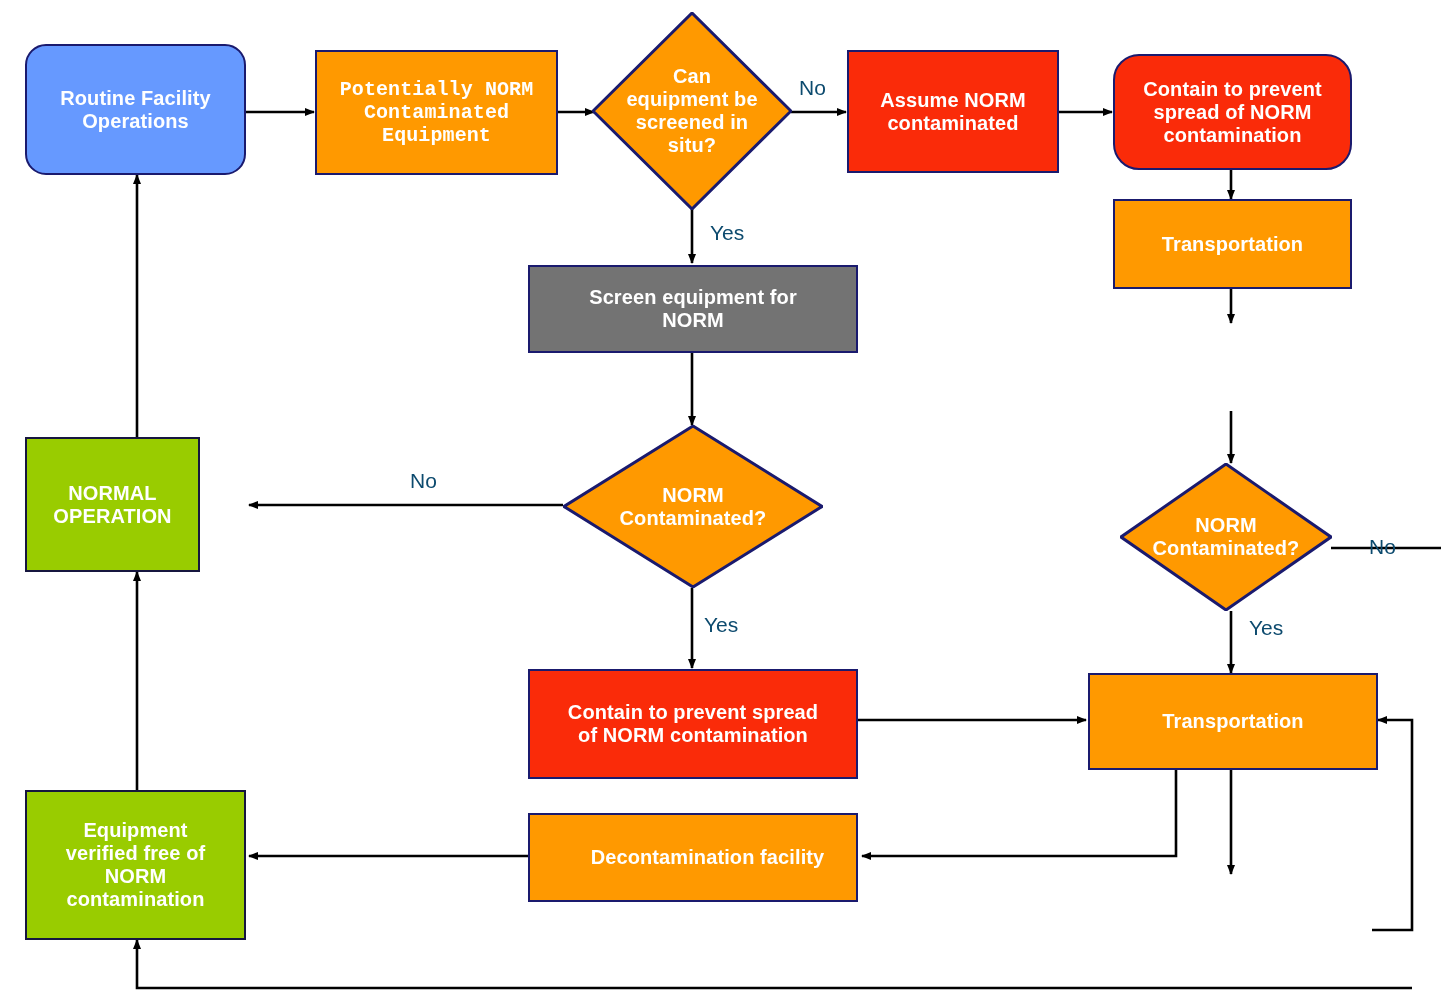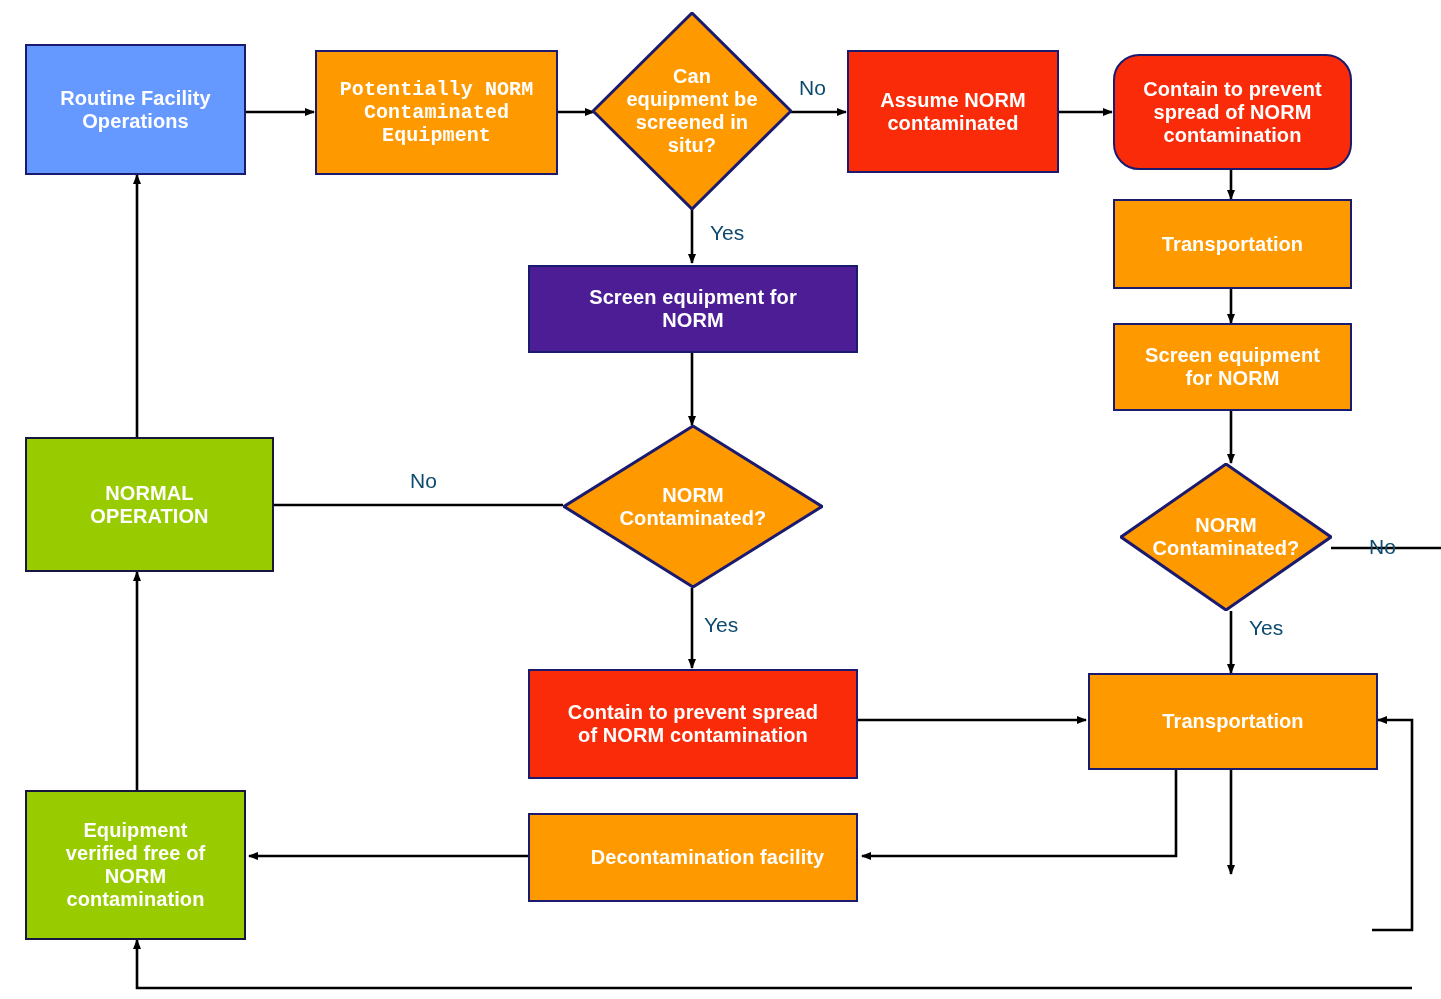--- a/index.html
+++ b/index.html
@@ -115,21 +115,21 @@
       <path d="M137,790 L137,572"></path>
 
       <path d="M1412,988 L137,988 L137,940"></path>
     </g>
     <g stroke="#000000" stroke-width="2.6" fill="none">
 
       <path d="M1331,548 L1441,548"></path>
     </g>
   </svg>
 
-  <div class="node rect" style="left:25px;top:44px;width:221px;height:131px;background:#6699FF;">Routine Facility
+  <div class="node rect" style="left:25px;top:44px;width:221px;height:131px;background:#6699FF;border-radius:21px;">Routine Facility
 Operations</div>
 
   <div class="node rect" style="left:315px;top:50px;width:243px;height:125px;background:#FF9900;font-family:Liberation Mono, monospace;">Potentially NORM
 Contaminated
 Equipment</div>
 
   <div class="node rect" style="left:847px;top:50px;width:212px;height:123px;background:#FA2B09;">Assume NORM
 contaminated</div>
 
   <div class="node diamond" style="left:592px;top:12px;width:200px;height:198px;">
@@ -141,43 +141,41 @@
 screened in
 situ?</span>
   </div>
 
   <div class="node rect" style="left:1113px;top:54px;width:239px;height:116px;background:#FA2B09;border-radius:26px;">Contain to prevent
 spread of NORM
 contamination</div>
 
   <div class="node rect" style="left:1113px;top:199px;width:239px;height:90px;background:#FF9900;">Transportation</div>
 
-  <div class="node rect" style="left:1113px;top:323px;width:239px;height:88px;background:#FF9900;">Screen equipment
-for NORM</div>
 
   <div class="node diamond" style="left:1120px;top:463px;width:212px;height:148px;">
     <svg viewBox="0 0 212 148" preserveAspectRatio="none">
       <polygon points="106,1 211,74 106,147 1,74" fill="#FF9900" stroke="#1a1a6e" stroke-width="3"></polygon>
     </svg>
     <span class="dlabel">NORM
 Contaminated?</span>
   </div>
 
-  <div class="node rect" style="left:528px;top:265px;width:330px;height:88px;background:#4c1d95;text-align:center;">Screen equipment for
+  <div class="node rect" style="left:528px;top:265px;width:330px;height:88px;background:#737373;text-align:center;">Screen equipment for
 NORM</div>
 
   <div class="node diamond" style="left:563px;top:425px;width:260px;height:163px;">
     <svg viewBox="0 0 260 163" preserveAspectRatio="none">
       <polygon points="130,1 259,81.5 130,162 1,81.5" fill="#FF9900" stroke="#1a1a6e" stroke-width="3"></polygon>
     </svg>
     <span class="dlabel">NORM
 Contaminated?</span>
   </div>
 
-  <div class="node rect green" style="left:25px;top:437px;width:249px;height:135px;background:#99CC00;text-align:center;">NORMAL
+  <div class="node rect green" style="left:25px;top:437px;width:175px;height:135px;background:#99CC00;text-align:center;">NORMAL
 OPERATION</div>
 
   <div class="node rect" style="left:528px;top:669px;width:330px;height:110px;background:#FA2B09;">Contain to prevent spread
 of NORM contamination</div>
 
   <div class="node rect" style="left:528px;top:813px;width:330px;height:89px;background:#FF9900;padding-left:35px;">Decontamination facility</div>
 
   <div class="node rect green" style="left:25px;top:790px;width:221px;height:150px;background:#99CC00;">Equipment
 verified free of
 NORM

